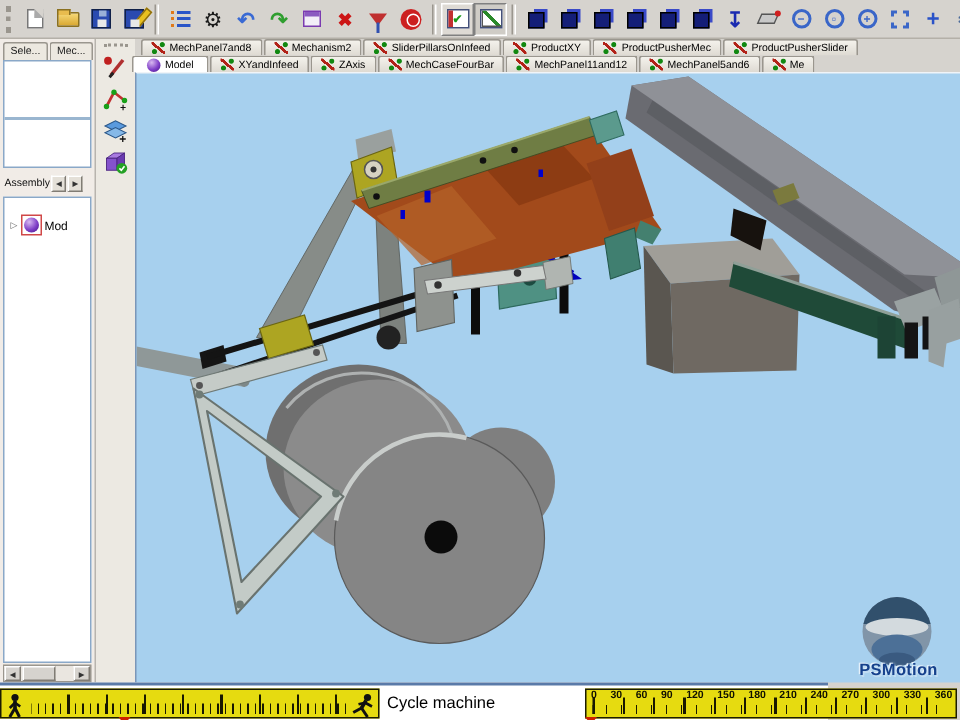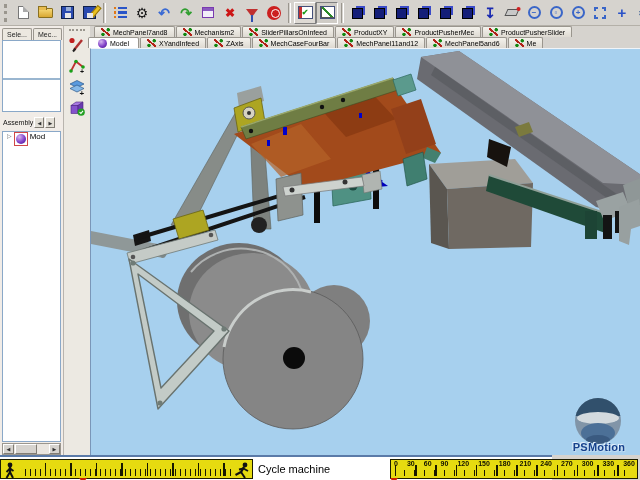--- a/index.html
+++ b/index.html
@@ -88,21 +88,21 @@
   #stab1 { left:2px; width:30px; } #stab2 { left:33px; width:29px; }
   .wpanel { position:absolute; left:2px; width:59px; background:#fff; border:1px solid #8aa8c8; }
   #panel1 { top:14px; height:72px; }
   #panel1 .pdiv { position:absolute; left:0; right:0; top:37px; height:2px; background:#9ab6d0; }
   #asmhead { position:absolute; left:2px; top:89px; width:59px; height:15px; display:flex; align-items:center; }
   #asmhead .lbl { font-size:7px; color:#111; padding-left:1px; }
   .spin { width:10px; height:11px; margin-left:1px; background:#e4e0d8; border:1px solid;
           border-color:#fff #807c74 #807c74 #fff; font-size:5px; color:#333;
           display:flex; align-items:center; justify-content:center; }
   #panel2 { top:105px; height:311px; }
-  .treeitem { display:flex; gap:2px; padding:0 0 0 4px; }
+  .treeitem { display:flex; align-items:center; gap:2px; padding:11px 0 0 4px; }
   .texp { font-size:6px; color:#666; }
   .tico { width:14px; height:14px; border:1px solid #d04848; background:#fff;
           display:flex; align-items:center; justify-content:center; }
   .tico .sico { width:10px; height:10px; }
   .treeitem .tlabel { font-size:8px; color:#000; }
   #sscroll { position:absolute; left:2px; top:417px; width:59px; height:12px; background:#eae6e0;
              border:1px solid #9a968e; }
   .sbtn { position:absolute; top:0; width:11px; height:10px; background:#d6d3ce; border:1px solid;
           border-color:#fff #807c74 #807c74 #fff; font-size:5px; color:#333;
           display:flex; align-items:center; justify-content:center; }

